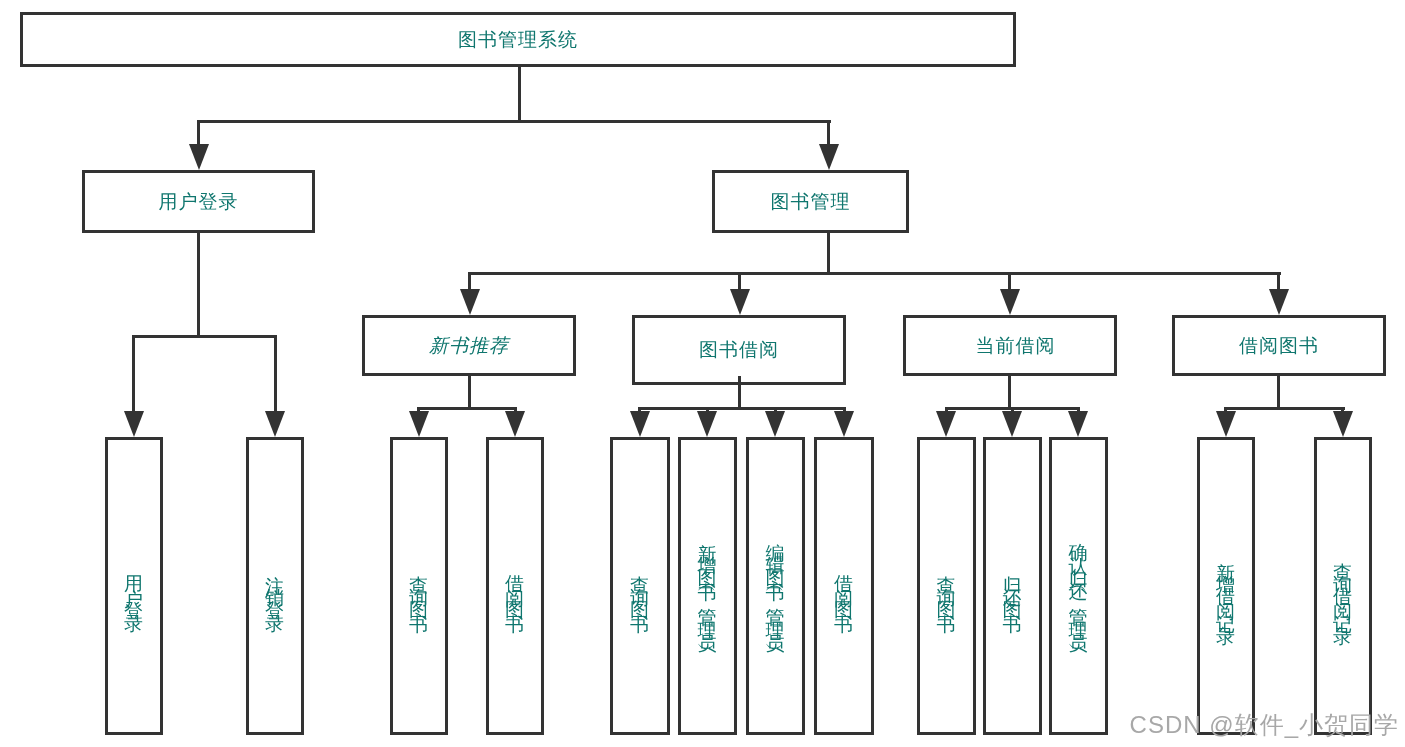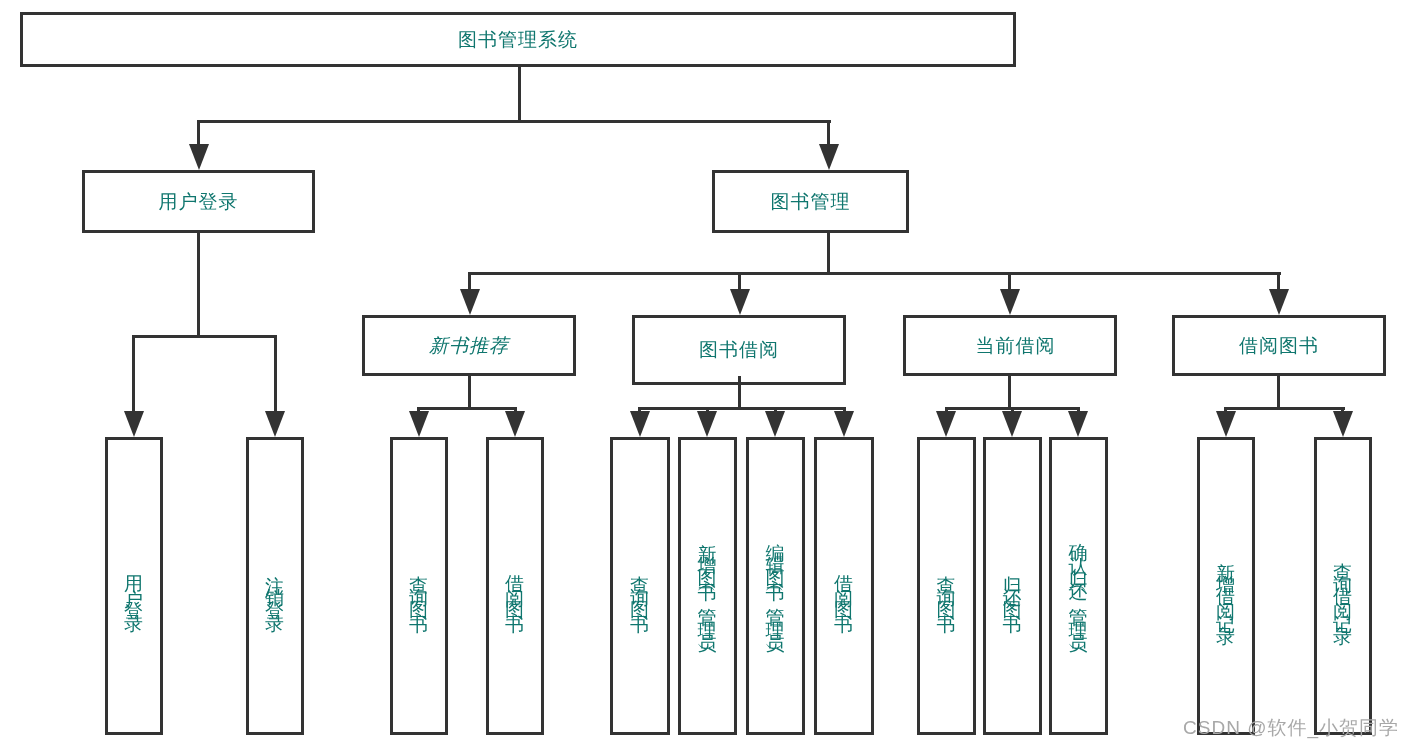--- a/index.html
+++ b/index.html
@@ -17,21 +17,21 @@
     letter-spacing:13px;line-height:1;font-size:19px;
   }
   .vline{position:absolute;width:3px;background:#333333;}
   .hline{position:absolute;height:3px;background:#333333;}
   .tri{
     position:absolute;width:0;height:0;
     border-left:10px solid transparent;border-right:10px solid transparent;
     border-top:26px solid #333333;
   }
   .watermark{
-    position:absolute;right:6px;bottom:6px;font-size:19px;color:#a8a8a8;
+    position:absolute;right:6px;bottom:6px;font-size:24px;color:#a8a8a8;
     white-space:nowrap;letter-spacing:1px;
   }
 </style>
 </head>
 <body>
 
 <div id="canvas">
 
   <div class="node" style="left:20px;top:12px;width:996px;height:55px;">图书管理系统</div>
 

